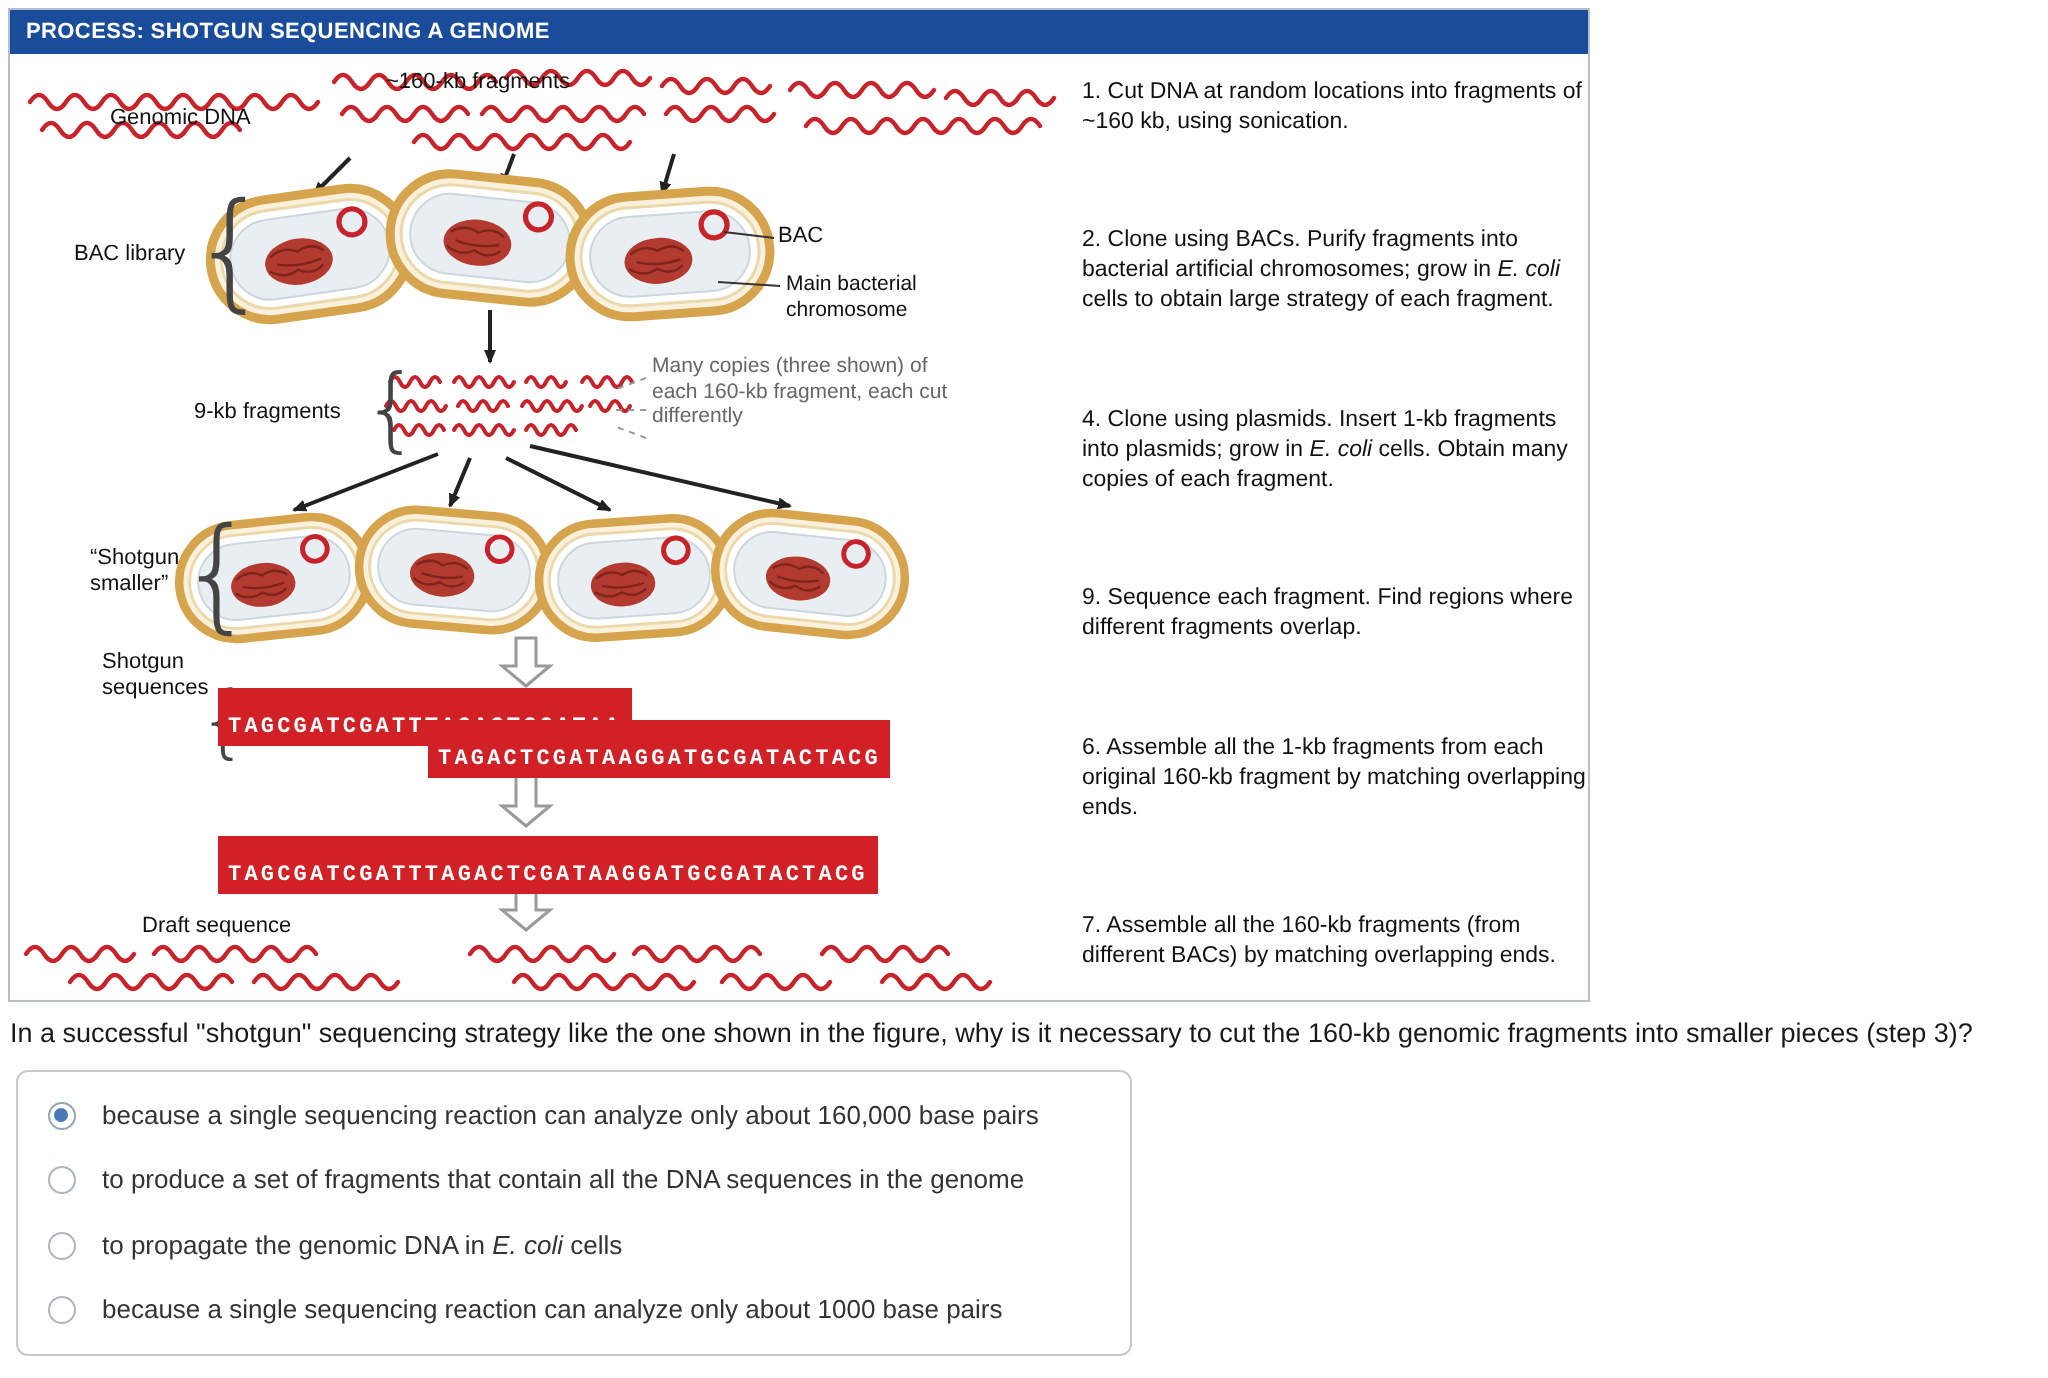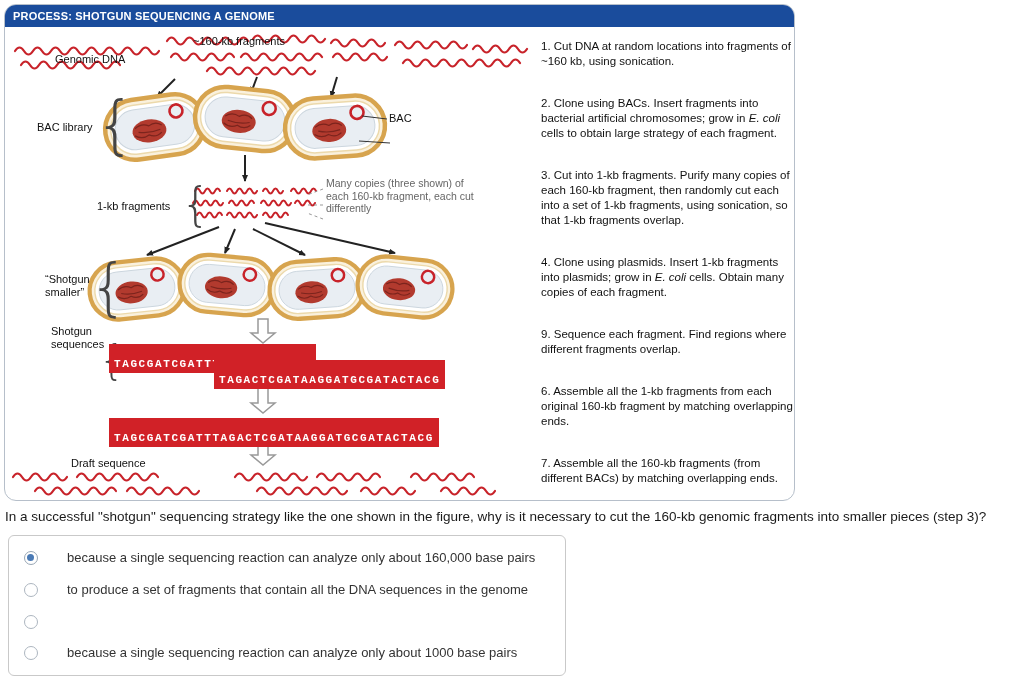--- a/index.html
+++ b/index.html
@@ -1,19 +1,19 @@
 <!DOCTYPE html>
 <html style="--header_bg: #1a4c9c; --dna_red: #c8232a; --bar_red: #d12127; --radio_blue: #4a7ab5; --cell_gold: #d7a44e;"><head>
 <meta charset="utf-8">
 <style>
   *{box-sizing:border-box;margin:0;padding:0}
   html,body{width:1024px;height:689px}
   body{font-family:"Liberation Sans",sans-serif;background:#fff;color:#1a1a1a;overflow:hidden}
 
-  .figure-box{position:relative;margin:4px;width:791px;height:497px;border:1px solid #b6bfca;border-radius:12px;background:#fff;overflow:hidden}
+  .figure-box{position:relative;margin:4px;width:791px;height:497px;border:1px solid #b6bfca;border-radius:0;background:#fff;overflow:hidden}
   .figure-header{height:22px;background:var(--header_bg,#1a4c9c);color:#fff;font-size:11px;font-weight:bold;line-height:22px;padding-left:8px;letter-spacing:.2px}
   svg.diagram{position:absolute;left:0;top:0;z-index:1}
 
   .lbl{position:absolute;z-index:2;font-size:11px;line-height:1.2;color:#111}
   .lbl.small{font-size:10.5px}
   .lbl.gray{color:#666}
 
   .dna{fill:none;stroke:var(--dna_red,#c8232a);stroke-width:2.2;stroke-linecap:round}
   .frag{fill:none;stroke:var(--dna_red,#c8232a);stroke-width:2;stroke-linecap:round}
   .arr{fill:none;stroke:#222;stroke-width:2}
@@ -28,21 +28,21 @@
 
   .steps{position:absolute;z-index:2;left:536px;top:28px;width:252px;height:459px;
     display:flex;flex-direction:column;justify-content:space-between;padding:6px 0}
   .step{font-size:11.5px;line-height:1.3;color:#111}
   .seg-b{font-weight:normal}
   .seg-i{font-style:italic}
 
   .question{margin:8px 0 0 5px;font-size:13.5px;color:#1a1a1a}
 
   .options-box{margin:11px 0 0 8px;width:558px;border:1px solid #c9c9c9;border-radius:6px;background:#fff;padding:6px 0}
-  .option-row{display:flex;align-items:center;gap:29px;padding:8px 15px;cursor:pointer}
+  .option-row{display:flex;align-items:center;gap:13px;padding:8px 15px;cursor:pointer}
   .option-label{font-size:13px;color:#333;line-height:1.25}
   .radio{width:14px;height:14px;border:1.5px solid #adb6c0;border-radius:50%;background:#fff;position:relative;flex:0 0 auto}
   .radio.selected{border-color:#98a6b4}
   .radio.selected::after{content:"";position:absolute;left:2px;top:2px;width:7px;height:7px;border-radius:50%;background:var(--radio_blue,#4a7ab5)}
 </style>
 </head>
 <body>
 
 <div class="figure-box">
   <div class="figure-header">PROCESS: SHOTGUN SEQUENCING A GENOME</div>
@@ -143,52 +143,53 @@
       <path class="dna" d="M 252 486 q 4.5 -7 9 0 q 4.5 7 9 0 q 4.5 -7 9 0 q 4.5 7 9 0 q 4.5 -7 9 0 q 4.5 7 9 0 q 4.5 -7 9 0 q 4.5 7 9 0 q 4.5 -7 9 0 q 4.5 7 9 0"></path>
       <path class="dna" d="M 356 486 q 4.5 -7 9 0 q 4.5 7 9 0 q 4.5 -7 9 0 q 4.5 7 9 0 q 4.5 -7 9 0 q 4.5 7 9 0"></path>
       <path class="dna" d="M 436 486 q 4.5 -7 9 0 q 4.5 7 9 0 q 4.5 -7 9 0 q 4.5 7 9 0 q 4.5 -7 9 0 q 4.5 7 9 0"></path>
     </g>
   </svg>
 
   <div class="lbl" style="left:50px;top:48px">Genomic DNA</div>
   <div class="lbl" style="left:188px;top:30px">~160-kb fragments</div>
   <div class="lbl" style="left:32px;top:116px">BAC library</div>
   <div class="lbl" style="left:384px;top:107px">BAC</div>
-  <div class="lbl" style="left:92px;top:195px">1-kb fragments</div>
+  <div class="lbl small" style="left:388px;top:131px;width:118px">Main bacterial chromosome</div>
+  <div class="lbl" style="left:92px;top:195px">9-kb fragments</div>
   <div class="lbl small gray" style="left:321px;top:172px;width:152px">Many copies (three shown) of each 160-kb fragment, each cut differently</div>
   <div class="lbl" style="left:40px;top:268px;width:58px">“Shotgun smaller”</div>
   <div class="lbl" style="left:46px;top:320px;width:62px">Shotgun sequences</div>
   <div class="lbl" style="left:66px;top:452px">Draft sequence</div>
 
   <div class="seq-bar" style="left:104px;top:339px">TAGCGATCGATTTAGACTCGATAA</div>
   <div class="seq-bar" style="left:209px;top:355px">TAGACTCGATAAGGATGCGATACTACG</div>
   <div class="seq-bar" style="left:104px;top:413px">TAGCGATCGATTTAGACTCGATAAGGATGCGATACTACG</div>
 
   <div class="steps">
       <div class="step"><span class="seg-b">1. Cut DNA at random locations into fragments of ~160 kb,</span><span class="seg-n"> using sonication.</span></div>
-      <div class="step"><span class="seg-b">2. Clone using BACs.</span><span class="seg-n"> Insert fragments into bacterial artificial chromosomes; grow in </span><span class="seg-i">E. coli</span><span class="seg-n"> cells to obtain large strategy of each fragment.</span></div>
-      <div class="step"><span class="seg-b">3. Cut into 1-kb fragments.</span><span class="seg-n"> Purify many copies of each 160-kb fragment, then randomly cut each into a set of 1-kb fragments, using sonication, so that 1-kb fragments overlap.</span></div>
+      <div class="step"><span class="seg-b">2. Clone using BACs.</span><span class="seg-n"> Purify fragments into bacterial artificial chromosomes; grow in </span><span class="seg-i">E. coli</span><span class="seg-n"> cells to obtain large strategy of each fragment.</span></div>
       <div class="step"><span class="seg-b">4. Clone using plasmids.</span><span class="seg-n"> Insert 1-kb fragments into plasmids; grow in </span><span class="seg-i">E. coli</span><span class="seg-n"> cells. Obtain many copies of each fragment.</span></div>
       <div class="step"><span class="seg-b">9. Sequence each fragment.</span><span class="seg-n"> Find regions where different fragments overlap.</span></div>
       <div class="step"><span class="seg-b">6. Assemble all the 1-kb fragments</span><span class="seg-n"> from each original 160-kb fragment by matching overlapping ends.</span></div>
       <div class="step"><span class="seg-b">7. Assemble all the 160-kb fragments</span><span class="seg-n"> (from different BACs) by matching overlapping ends.</span></div>
     </div>
 </div>
 
 <div class="question">In a successful "shotgun" sequencing strategy like the one shown in the figure, why is it necessary to cut the 160-kb genomic fragments into smaller pieces (step 3)?</div>
 
 <div class="options-box">
     <div class="option-row">
       <span class="radio selected"></span>
       <span class="option-label"><span class="seg-n">because a single sequencing reaction can analyze only about 160,000 base pairs</span></span>
     </div>
     <div class="option-row">
       <span class="radio"></span>
       <span class="option-label"><span class="seg-n">to produce a set of fragments that contain all the DNA sequences in the genome</span></span>
     </div>
     <div class="option-row">
       <span class="radio"></span>
+      <span class="option-label"><span class="seg-n">to propagate the genomic DNA in </span><span class="seg-i">E. coli</span><span class="seg-n"> cells</span></span>
     </div>
     <div class="option-row">
       <span class="radio"></span>
       <span class="option-label"><span class="seg-n">because a single sequencing reaction can analyze only about 1000 base pairs</span></span>
     </div>
   </div>
 
 </body></html>

